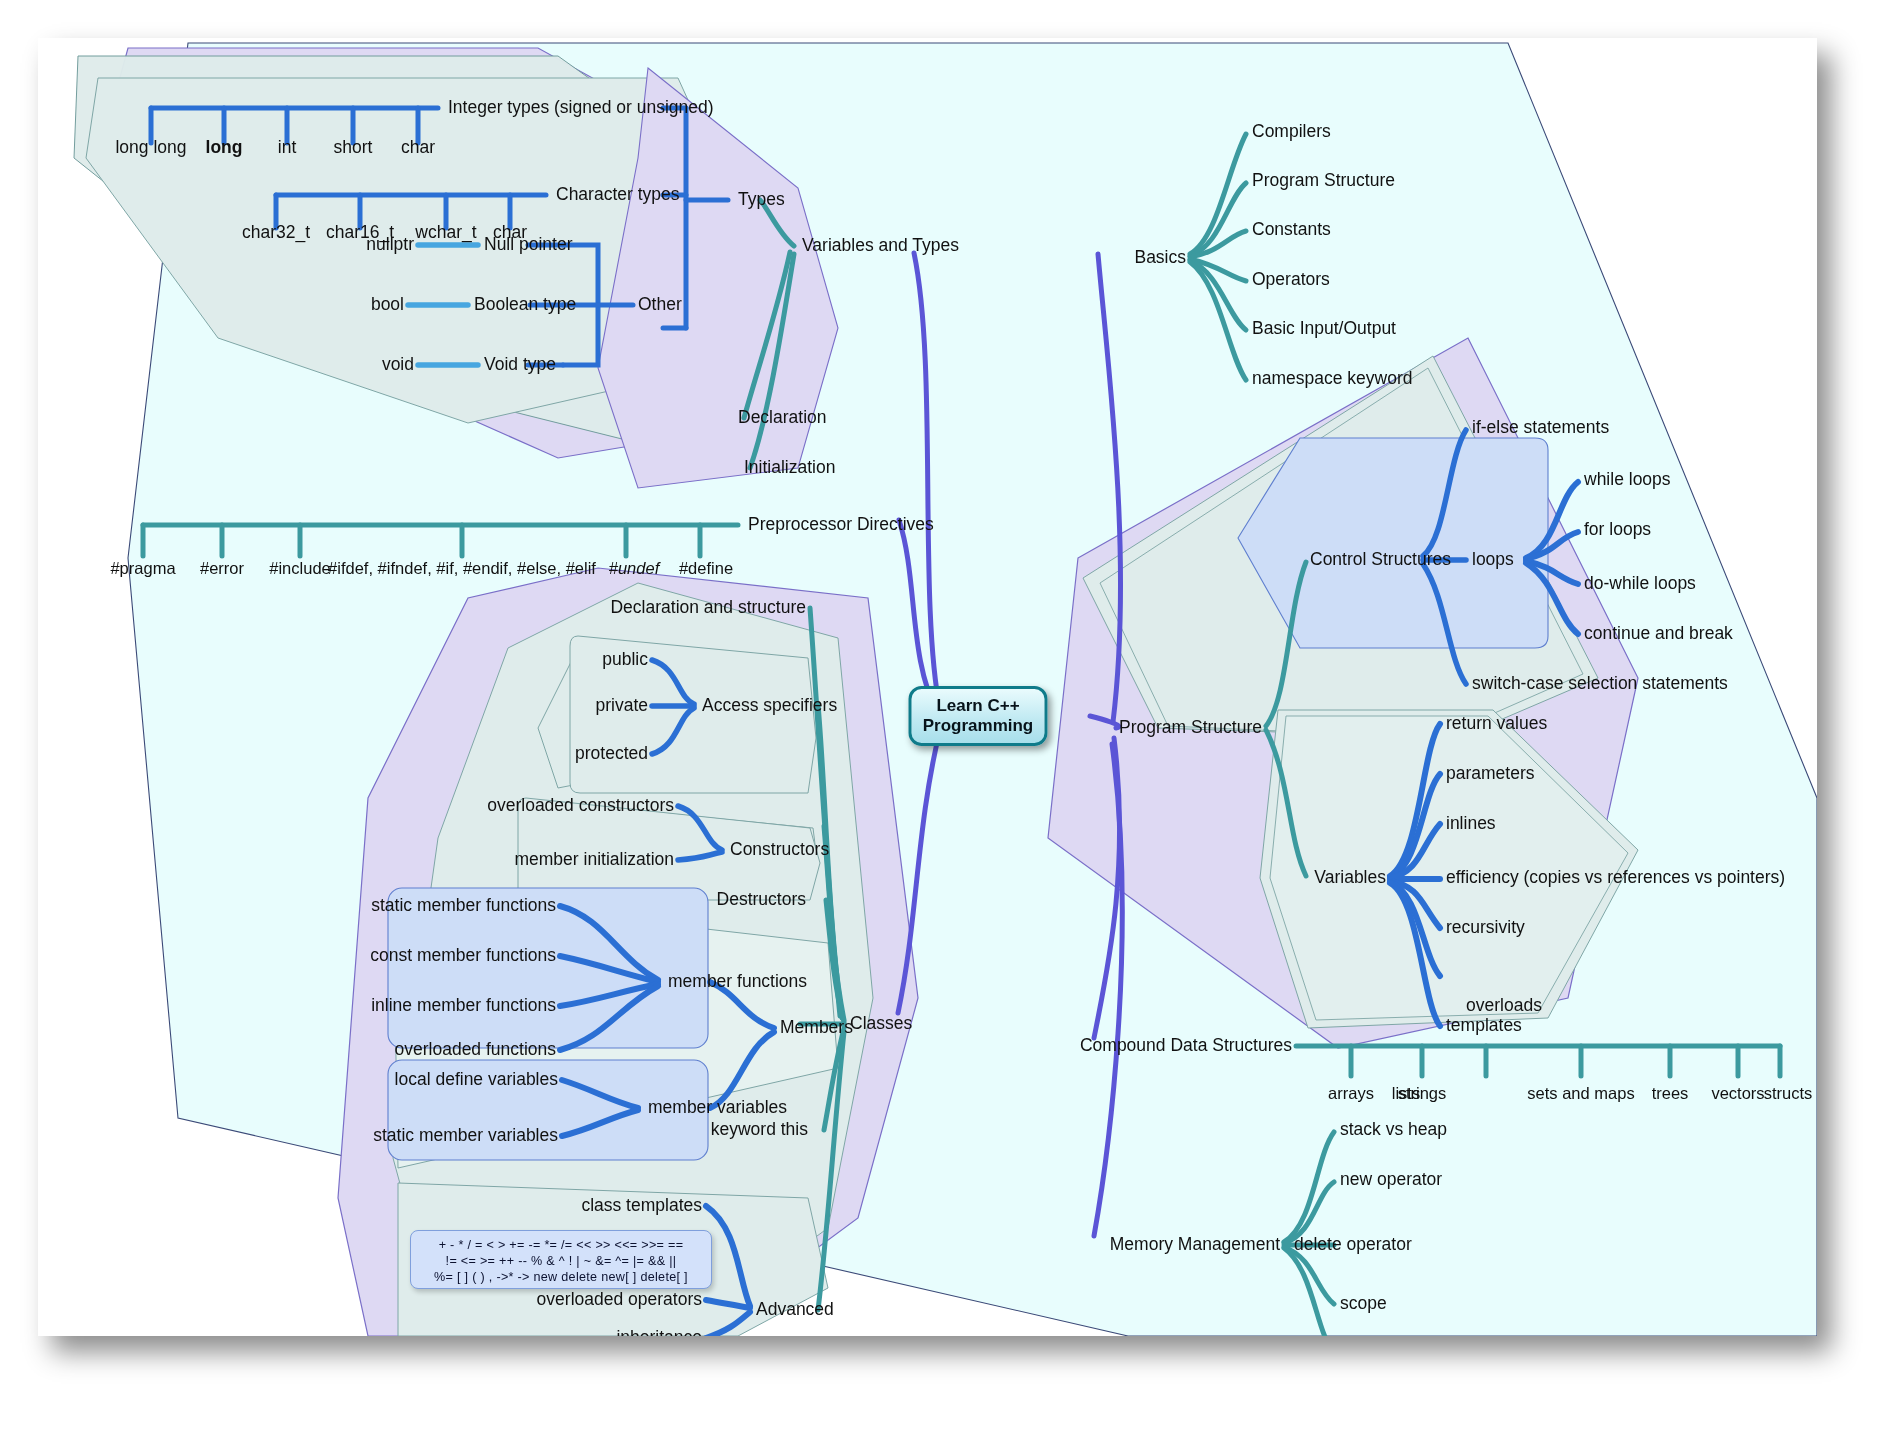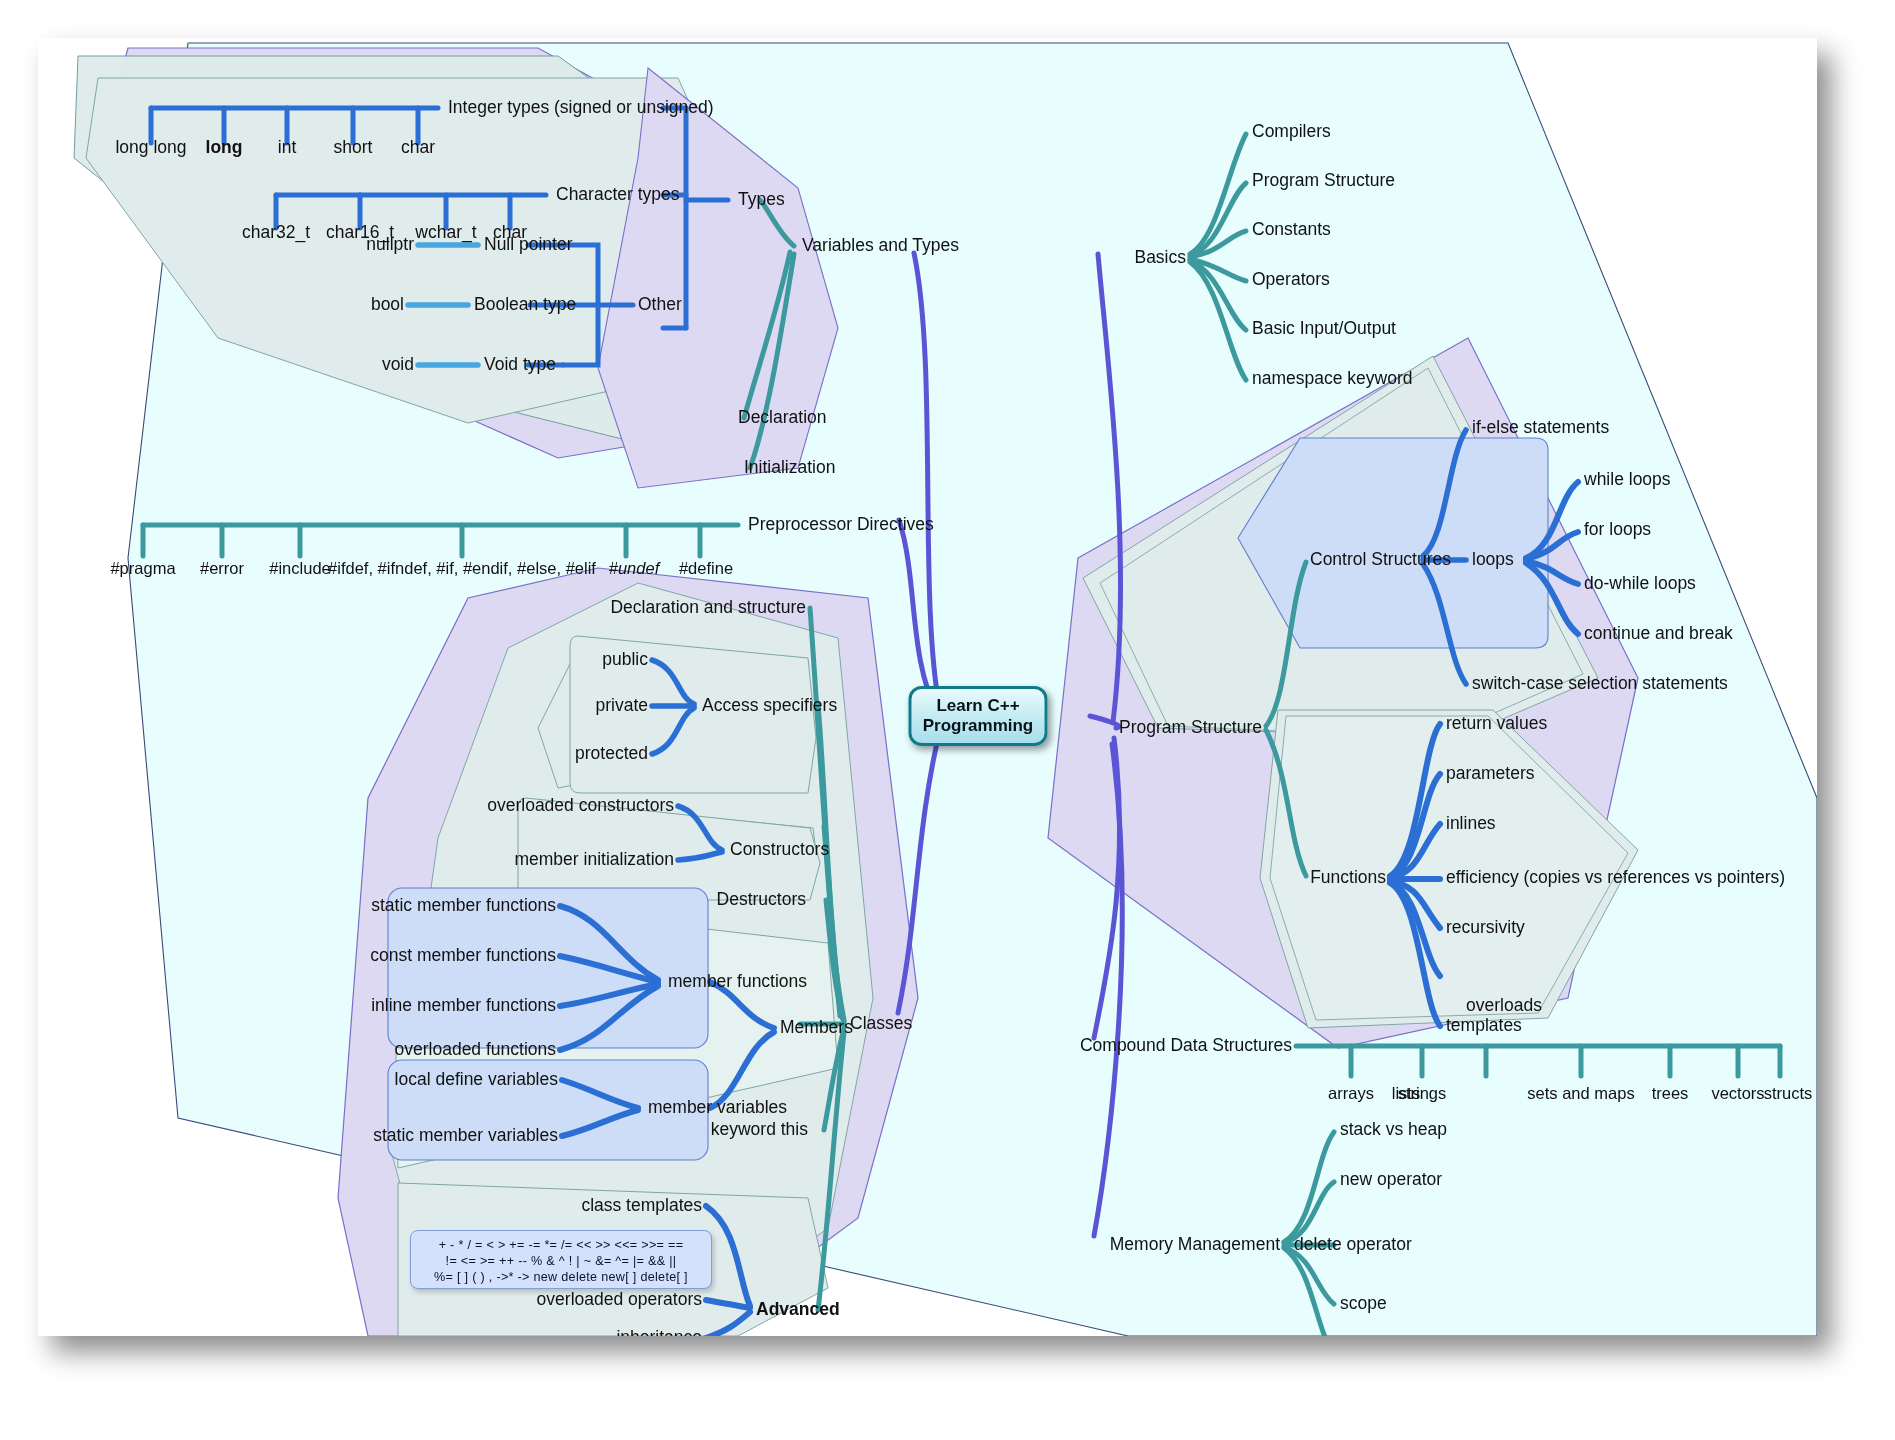--- a/index.html
+++ b/index.html
@@ -6,21 +6,21 @@
   body{width:1895px;height:1440px;overflow:hidden;font-family:"Liberation Sans",sans-serif;}
   #page{position:absolute;left:38px;top:38px;width:1779px;height:1298px;background:#ffffff;
         box-shadow:14px 16px 26px rgba(0,0,0,0.45);}
   #canvas{position:absolute;left:0;top:0;width:1779px;height:1298px;overflow:hidden;}
   svg{position:absolute;left:0;top:0;}
   .lbl{position:absolute;color:#111111;font-size:17.5px;line-height:1;white-space:nowrap;
        font-family:"Liberation Sans",sans-serif;}
   .lbl.r{transform:translate(-100%,-50%);}
   .lbl.l{transform:translate(0,-50%);}
   .lbl.c{transform:translate(-50%,-50%);}
-  .lbl.bold{font-weight:bold;}
+  .lbl.bold{font-weight:normal;}
   .lbl.sm{font-size:16.5px;}
   #center{position:absolute;left:940px;top:678px;width:133px;height:54px;
     transform:translate(-50%,-50%);border:3px solid #0f7b8a;border-radius:13px;
     background:linear-gradient(180deg,#e9fbfd 0%,#bfe9f2 58%,#a8dfeb 100%);
     box-shadow:3px 4px 7px rgba(0,0,0,0.38);
     display:flex;align-items:center;justify-content:center;text-align:center;
     font-weight:bold;font-size:17px;color:#07131a;line-height:1.18;}
   #opsbox{position:absolute;left:372px;top:1192px;width:300px;height:57px;
     background:#d3e1fa;border:1.3px solid #7f9fdc;border-radius:8px;
     box-shadow:2px 3px 5px rgba(0,0,0,0.2);}
@@ -330,21 +330,21 @@
 <div class="lbl r" style="left:1224px;top:690px;">Program Structure</div>
 <div class="lbl l" style="left:1272px;top:522px;">Control Structures</div>
 <div class="lbl l" style="left:1434px;top:390px;">if-else statements</div>
 <div class="lbl l" style="left:1434px;top:522px;">loops</div>
 <div class="lbl l" style="left:1546px;top:442px;">while loops</div>
 <div class="lbl l" style="left:1546px;top:492px;">for loops</div>
 <div class="lbl l" style="left:1546px;top:546px;">do-while loops</div>
 <div class="lbl l" style="left:1546px;top:596px;">continue and break</div>
 <div class="lbl l" style="left:1434px;top:646px;">switch-case selection statements</div>
 
-<div class="lbl r" style="left:1348px;top:840px;">Functions</div>
+<div class="lbl r" style="left:1348px;top:840px;">Variables</div>
 <div class="lbl l" style="left:1408px;top:686px;">return values</div>
 <div class="lbl l" style="left:1408px;top:736px;">parameters</div>
 <div class="lbl l" style="left:1408px;top:786px;">inlines</div>
 <div class="lbl l" style="left:1408px;top:840px;">efficiency (copies vs references vs pointers)</div>
 <div class="lbl l" style="left:1408px;top:890px;">recursivity</div>
 <div class="lbl l" style="left:1408px;top:968px;margin-left:20px;">overloads</div>
 <div class="lbl l" style="left:1408px;top:988px;">templates</div>
 
 <div class="lbl r" style="left:1254px;top:1008px;">Compound Data Structures</div>
 <div class="lbl c sm" style="left:1313px;top:1055px;">arrays</div>

